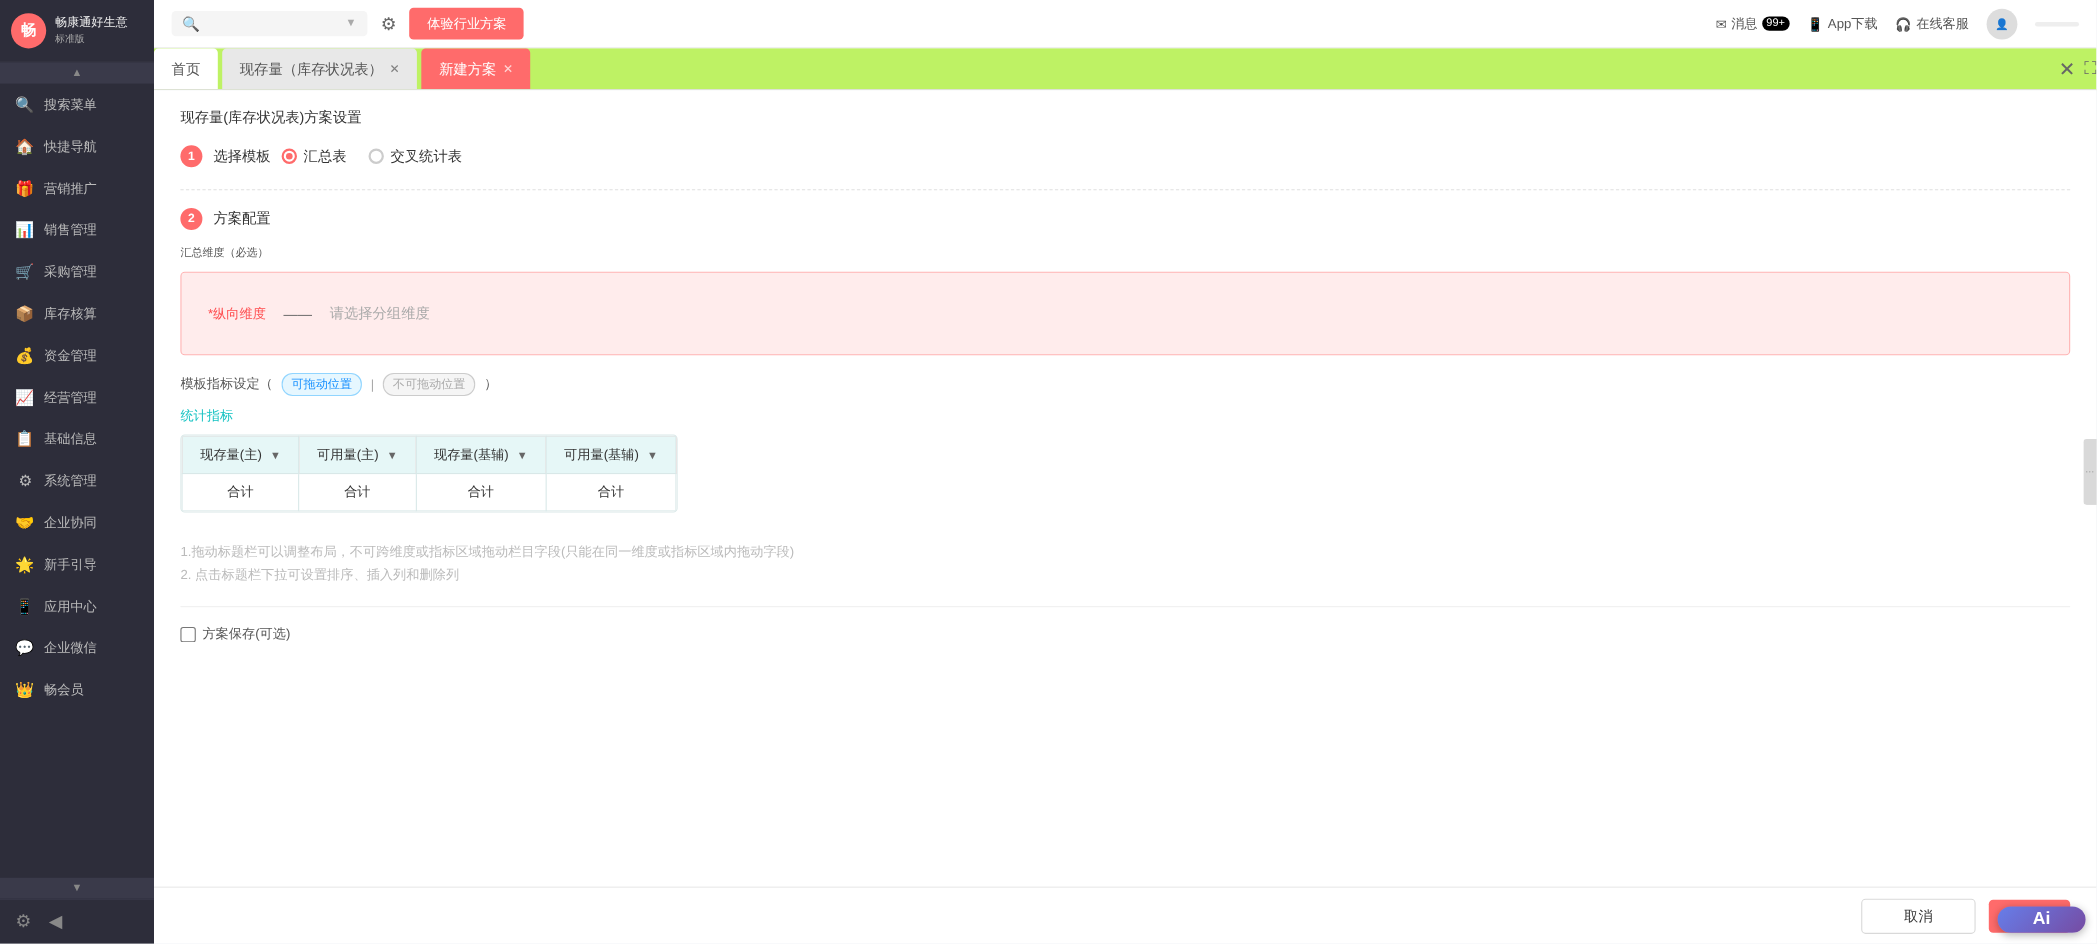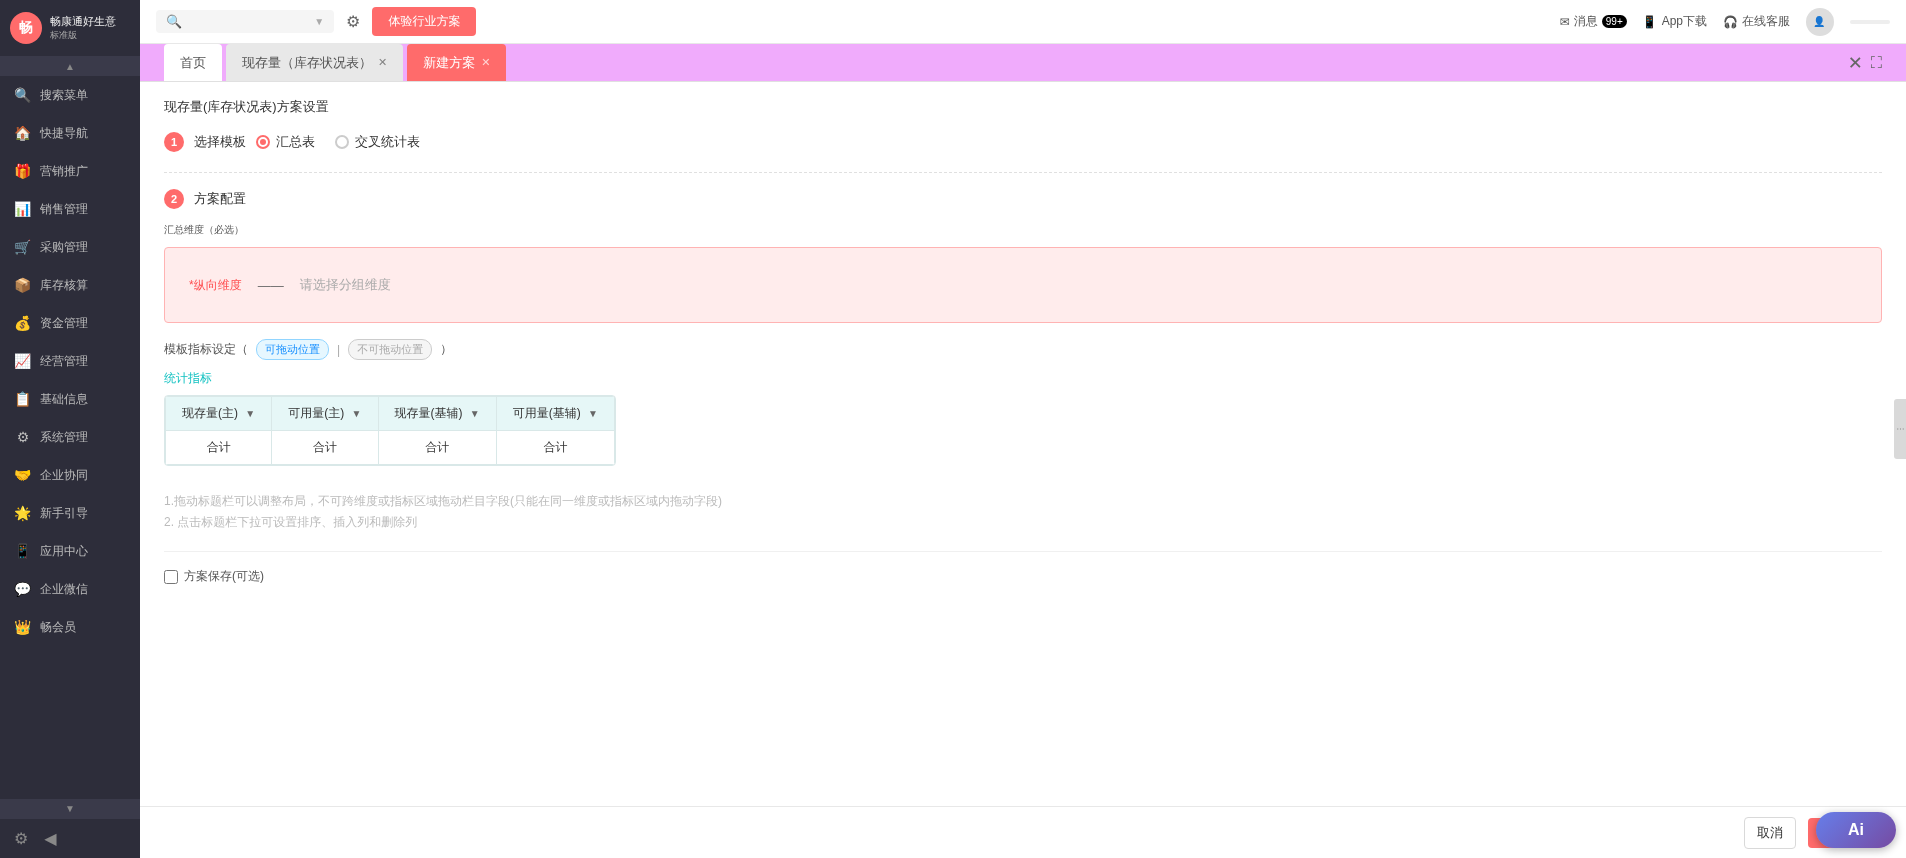--- a/index.html
+++ b/index.html
@@ -90,24 +90,24 @@
     .topbar-app { display: flex; align-items: center; gap: 4px; font-size: 12px; color: #555; cursor: pointer; }
     .topbar-service { display: flex; align-items: center; gap: 4px; font-size: 12px; color: #555; cursor: pointer; }
     .topbar-avatar {
       width: 28px; height: 28px; background: #ddd; border-radius: 50%;
       display: flex; align-items: center; justify-content: center; font-size: 10px; color: #888;
     }
     .topbar-username { font-size: 12px; color: #555; cursor: pointer; }
 
     
     .tabbar {
-      background: #f0abfc;
+      background: #bef264;
       height: 38px;
       display: flex; align-items: center;
-      padding: 0 24px;
+      padding: 0 0;
       gap: 0;
       flex-shrink: 0;
       border-bottom: 1px solid #e0e0e0;
     }
     .tab {
       display: flex; align-items: center; gap: 6px;
       padding: 8px 16px;
       font-size: 13px;
       cursor: pointer;
       color: #555;
@@ -265,32 +265,32 @@
       background: #fff;
       height: 52px;
       display: flex; align-items: center; justify-content: flex-end;
       padding: 0 24px;
       gap: 12px;
       border-top: 1px solid #e8e8e8;
       flex-shrink: 0;
     }
     .btn-cancel {
       background: #fff; border: 1px solid #d9d9d9;
-      padding: 6px 12px; border-radius: 4px; cursor: pointer; font-size: 13px; color: #333;
+      padding: 6px 38px; border-radius: 4px; cursor: pointer; font-size: 13px; color: #333;
     }
     .btn-query {
       background: #ff6b6b; color: white; border: none;
       padding: 6px 24px; border-radius: 4px; cursor: pointer; font-size: 13px;
     }
     .action-icon { font-size: 16px; color: #666; cursor: pointer; }
 
     
     .ai-float {
       position: fixed; bottom: 10px; right: 10px;
-      width: 80px; height: 36px;
+      width: 80px; height: 24px;
       background: linear-gradient(135deg, #667eea, #764ba2);
       border-radius: 18px;
       display: flex; align-items: center; justify-content: center;
       color: white; font-size: 16px; font-weight: bold;
       cursor: pointer; box-shadow: 0 2px 8px rgba(0,0,0,0.3);
       z-index: 1000;
     }
     .scroll-arrow {
       color: #888; font-size: 10px; cursor: pointer; padding: 2px 0;
     }

